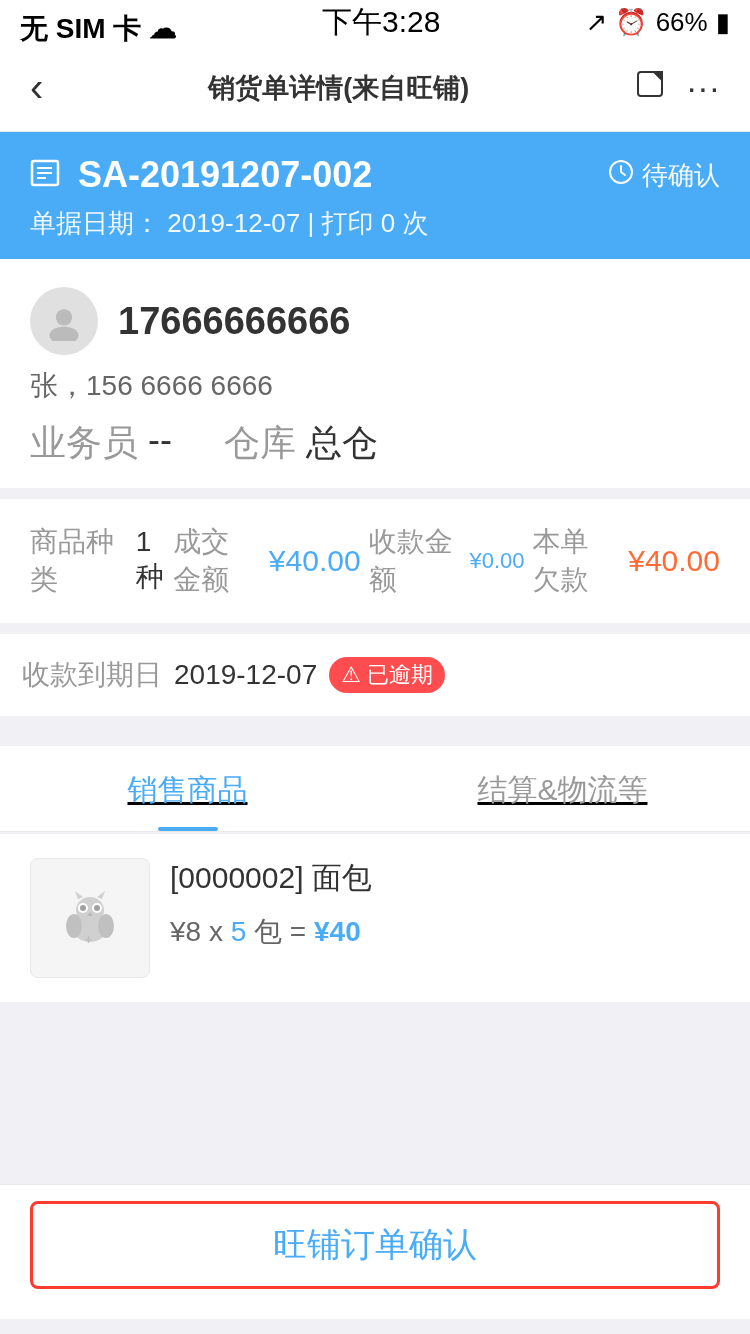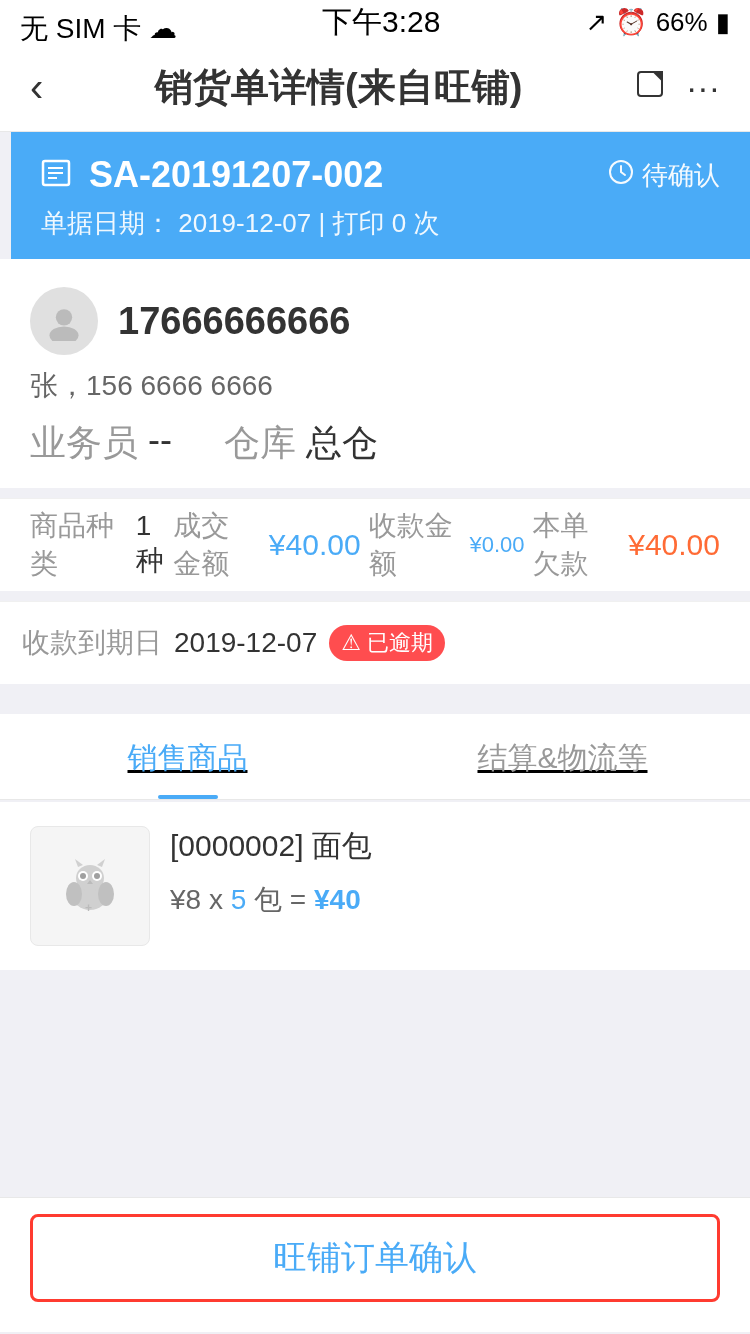--- a/index.html
+++ b/index.html
@@ -17,21 +17,21 @@
       background: #fff;
       height: 44px;
       display: flex;
       align-items: center;
       justify-content: space-between;
       padding: 0 20px;
       font-size: 28px;
     }
     .status-left {
       font-size: 28px;
-      font-weight: 400;
+      font-weight: 700;
       margin-top: 13px;
     }
     .status-center {
       font-size: 30px;
       font-weight: 500;
     }
     .status-right {
       display: flex;
       align-items: center;
       gap: 8px;
@@ -42,21 +42,21 @@
     .nav-bar {
       background: #fff;
       height: 88px;
       display: flex;
       align-items: center;
       justify-content: space-between;
       padding: 0 30px;
       border-bottom: 1px solid #e8e8e8;
     }
     .nav-title {
-      font-size: 38px;
+      font-size: 27px;
       font-weight: 600;
       color: #333;
     }
     .nav-back {
       font-size: 40px;
       color: #333;
       cursor: pointer;
     }
     .nav-actions {
       display: flex;
@@ -67,21 +67,20 @@
       font-size: 34px;
       color: #333;
       cursor: pointer;
     }
 
     
     .order-header {
       background: #4AABF7;
       padding: 22px 30px 18px;
       margin-bottom: 0;
-      margin-left: 11px;
     }
     .order-id-row {
       display: flex;
       align-items: center;
       justify-content: space-between;
     }
     .order-id {
       font-size: 36px;
       font-weight: 700;
       color: #fff;
@@ -150,21 +149,21 @@
     .meta-value { color: #333; }
     .divider {
       height: 1px;
       background: #f0f0f0;
       margin: 0;
     }
 
     
     .summary-card {
       background: #fff;
-      padding: 8px 30px;
+      padding: 24px 30px;
       margin-bottom: 10px;
     }
     .summary-row {
       display: flex;
       justify-content: space-between;
       align-items: flex-start;
     }
     .summary-left {
       display: flex;
       align-items: center;
@@ -292,21 +291,21 @@
 
     
     .bottom-spacer {
       height: 120px;
       background: #f0f0f5;
     }
 
     
     .confirm-btn-container {
       position: fixed;
-      bottom: 2px;
+      bottom: 15px;
       left: 0;
       width: 750px;
       background: #fff;
       padding: 16px 30px 30px;
       border-top: 1px solid #e8e8e8;
     }
     .confirm-btn {
       width: 100%;
       height: 88px;
       border: 3px solid #FF3B30;

